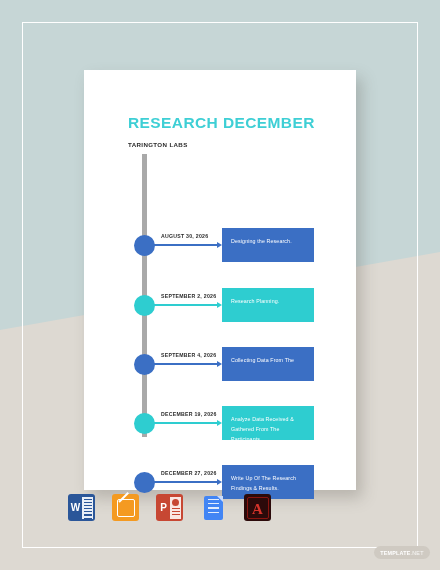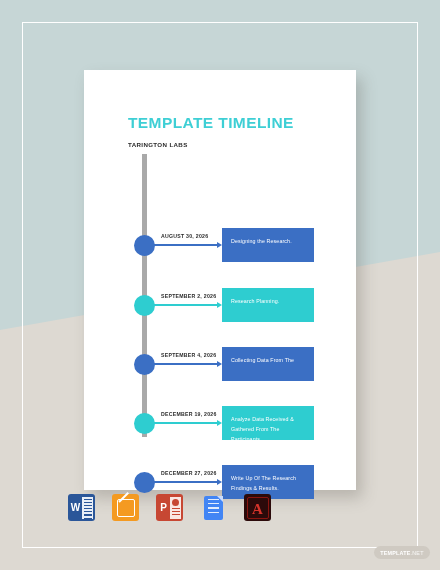--- a/index.html
+++ b/index.html
@@ -254,21 +254,21 @@
 </style>
 </head>
 <body>
 
 <div id="backdrop">
   <div id="backdrop-diagonal"></div>
   <div id="backdrop-frame"></div>
 </div>
 
 <div id="page-card">
-  <div id="doc-title">TEMPLATE TIMELINE</div>
+  <div id="doc-title">RESEARCH DECEMBER</div>
   <div id="doc-subtitle">TARINGTON LABS</div>
 
   <div id="timeline">
     <div id="timeline-axis"></div>
 
   <div class="tl-event" style="top: 175px;">
         <div class="tl-dot c-blue"></div>
         <div class="tl-connector line-blue" style="width: 73px;"></div>
         <div class="tl-arrow arrow-blue" style="left: 133px;"></div>
         <div class="tl-date">AUGUST 30, 2026</div>

